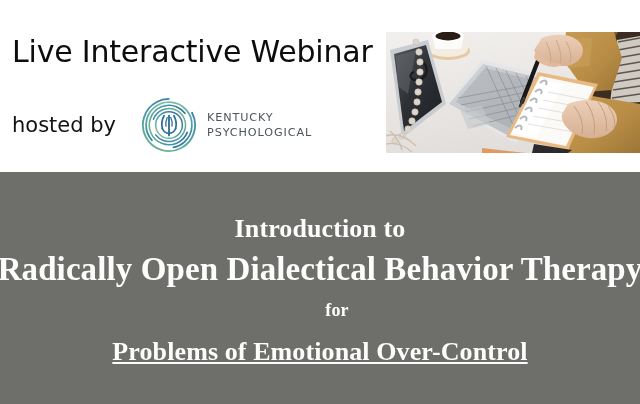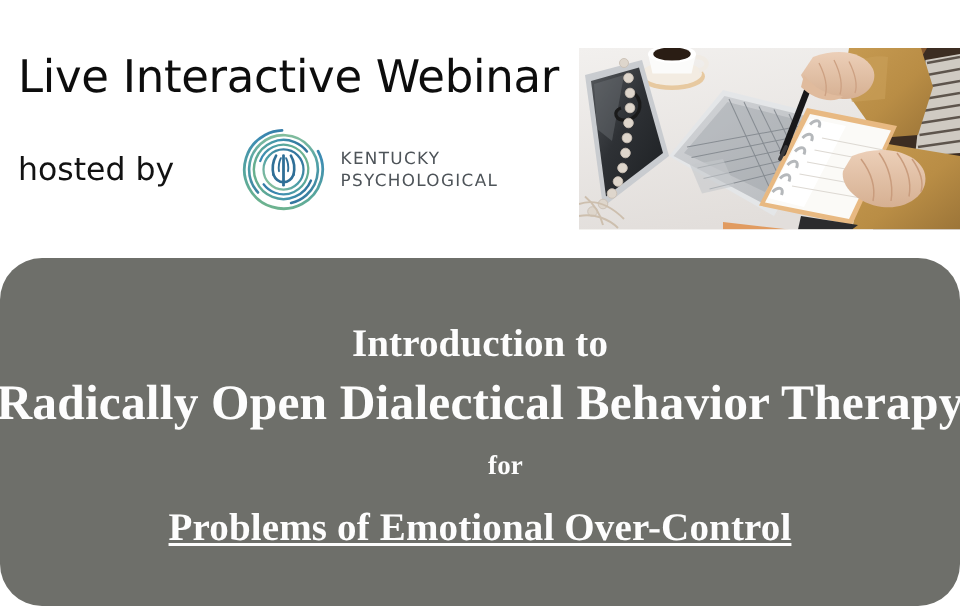--- a/index.html
+++ b/index.html
@@ -32,24 +32,23 @@
     left: 12px; top: 34px;
     font-family: "DejaVu Sans", sans-serif;
     font-size: 30px;
     font-weight: 400;
     letter-spacing: -0.2px;
     color: #0d0d0d;
     white-space: nowrap;
   }
   #hosted-row {
     position: absolute;
-    left: 12px; top: 84px;
+    left: 12px; top: 96px;
     display: flex;
     align-items: center;
-    gap: 20px;
   }
   #hosted-by-label {
     font-family: "DejaVu Sans", sans-serif;
     font-size: 21px;
     font-weight: 400;
     color: #121212;
     white-space: nowrap;
   }
 
   
@@ -97,21 +96,20 @@
     position: absolute;
     left: 0; top: 172px;
     width: 640px; height: 232px;
     background: #6e6f6a;
     display: flex;
     flex-direction: column;
     align-items: center;
     justify-content: flex-start;
     padding-top: 36px;
     box-sizing: border-box;
-    border-radius: 28px;
   }
   #title-panel .title-line {
     font-family: "Liberation Serif", "DejaVu Serif", serif;
     font-weight: bold;
     color: #fdfdfd;
     text-align: center;
     line-height: 41px;
     white-space: nowrap;
     letter-spacing: 0.1px;
   }

